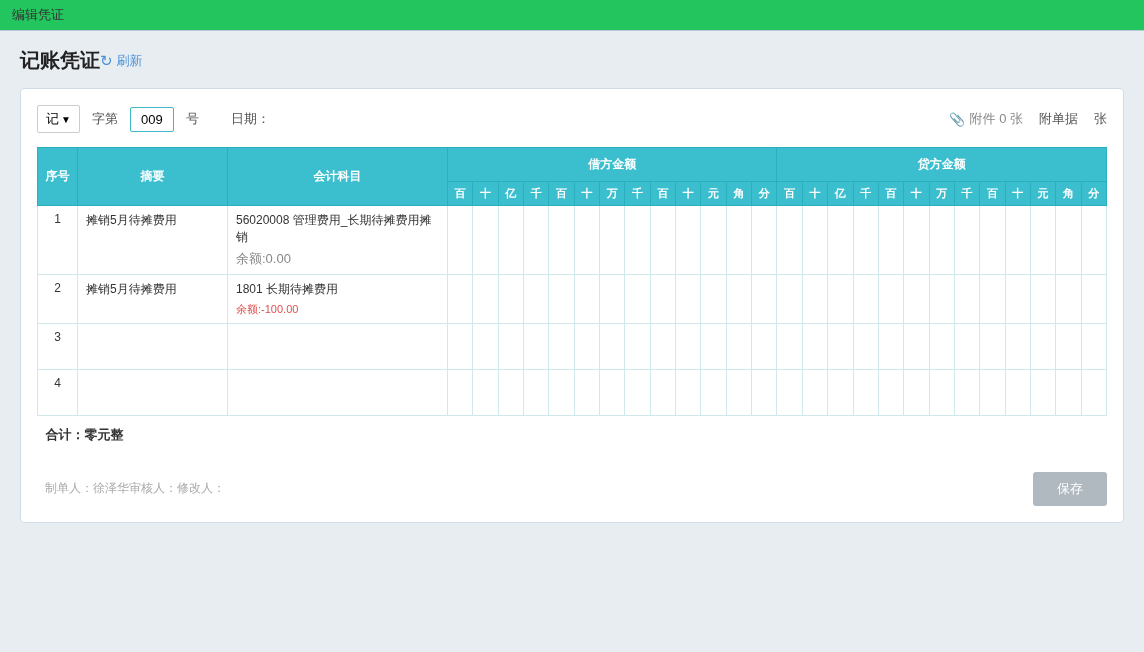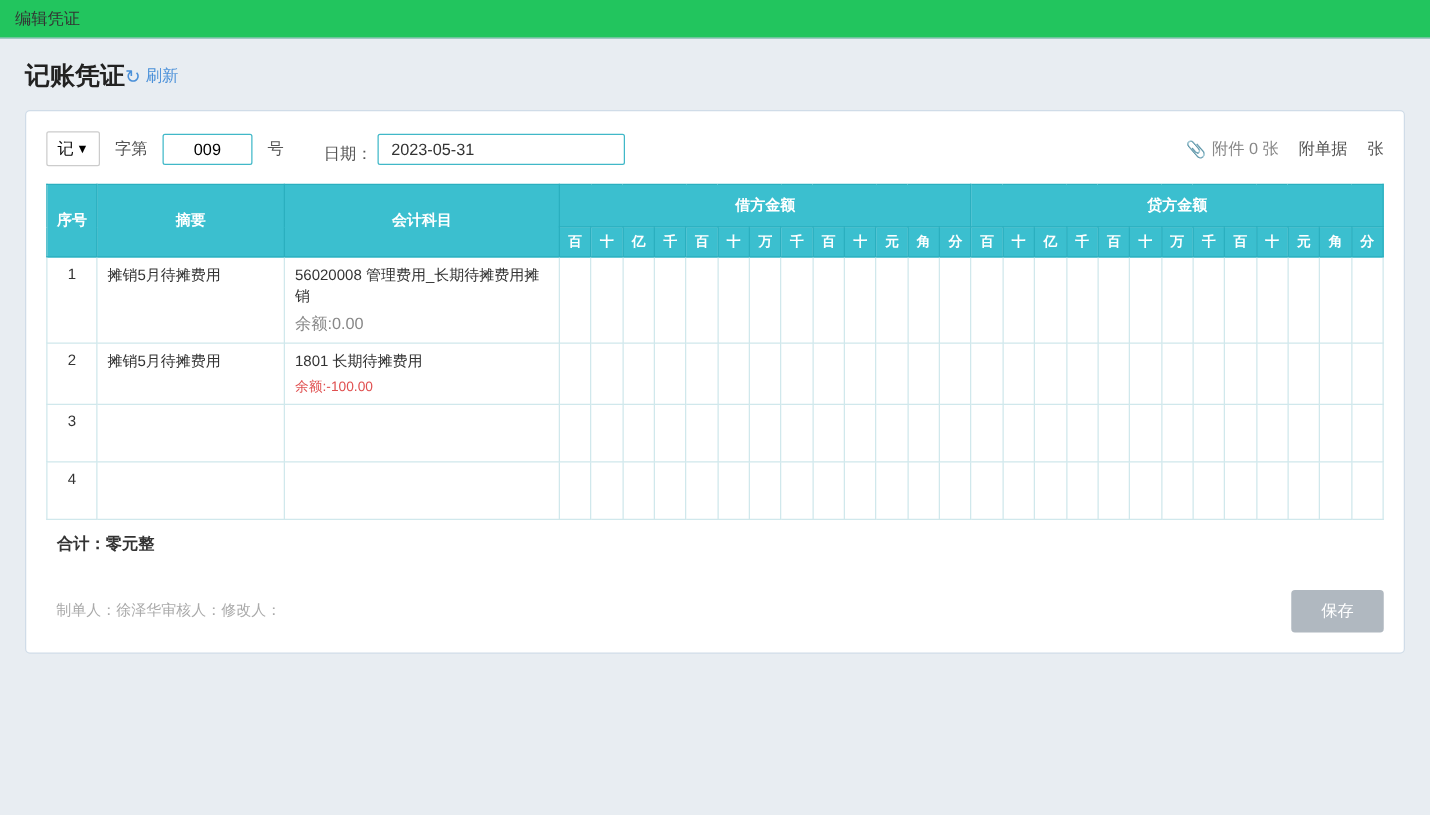--- a/index.html
+++ b/index.html
@@ -72,21 +72,21 @@
       align-items: center;
       gap: 2px;
       border-radius: 2px;
     }
     .zi-label {
       color: #555;
     }
     .number-input {
       border: 1px solid #40b8c8;
       padding: 4px 8px;
-      width: 72px;
+      width: 44px;
       text-align: center;
       font-size: 13px;
       outline: none;
       border-radius: 2px;
     }
     .hao-label {
       color: #555;
     }
     .date-section {
       display: flex;
@@ -226,21 +226,20 @@
           <span>记</span>
           <span style="font-size:10px;">▼</span>
         </button>
       </div>
       <span class="zi-label">字第</span>
       <input class="number-input" type="text" value="009" style="">
       <span class="hao-label">号</span>
 
       <div class="date-section">
         <span class="date-label">日期：</span>
-        <input class="date-input" type="text" value="2023-05-31" style="">
       </div>
 
       <div class="attachment-section">
         <span class="attachment-link">
           <span>📎</span>
           <span>附件 0 张</span>
         </span>
         <span class="fu-dan">附单据</span>
         <span class="zhang-text">张</span>
       </div>

